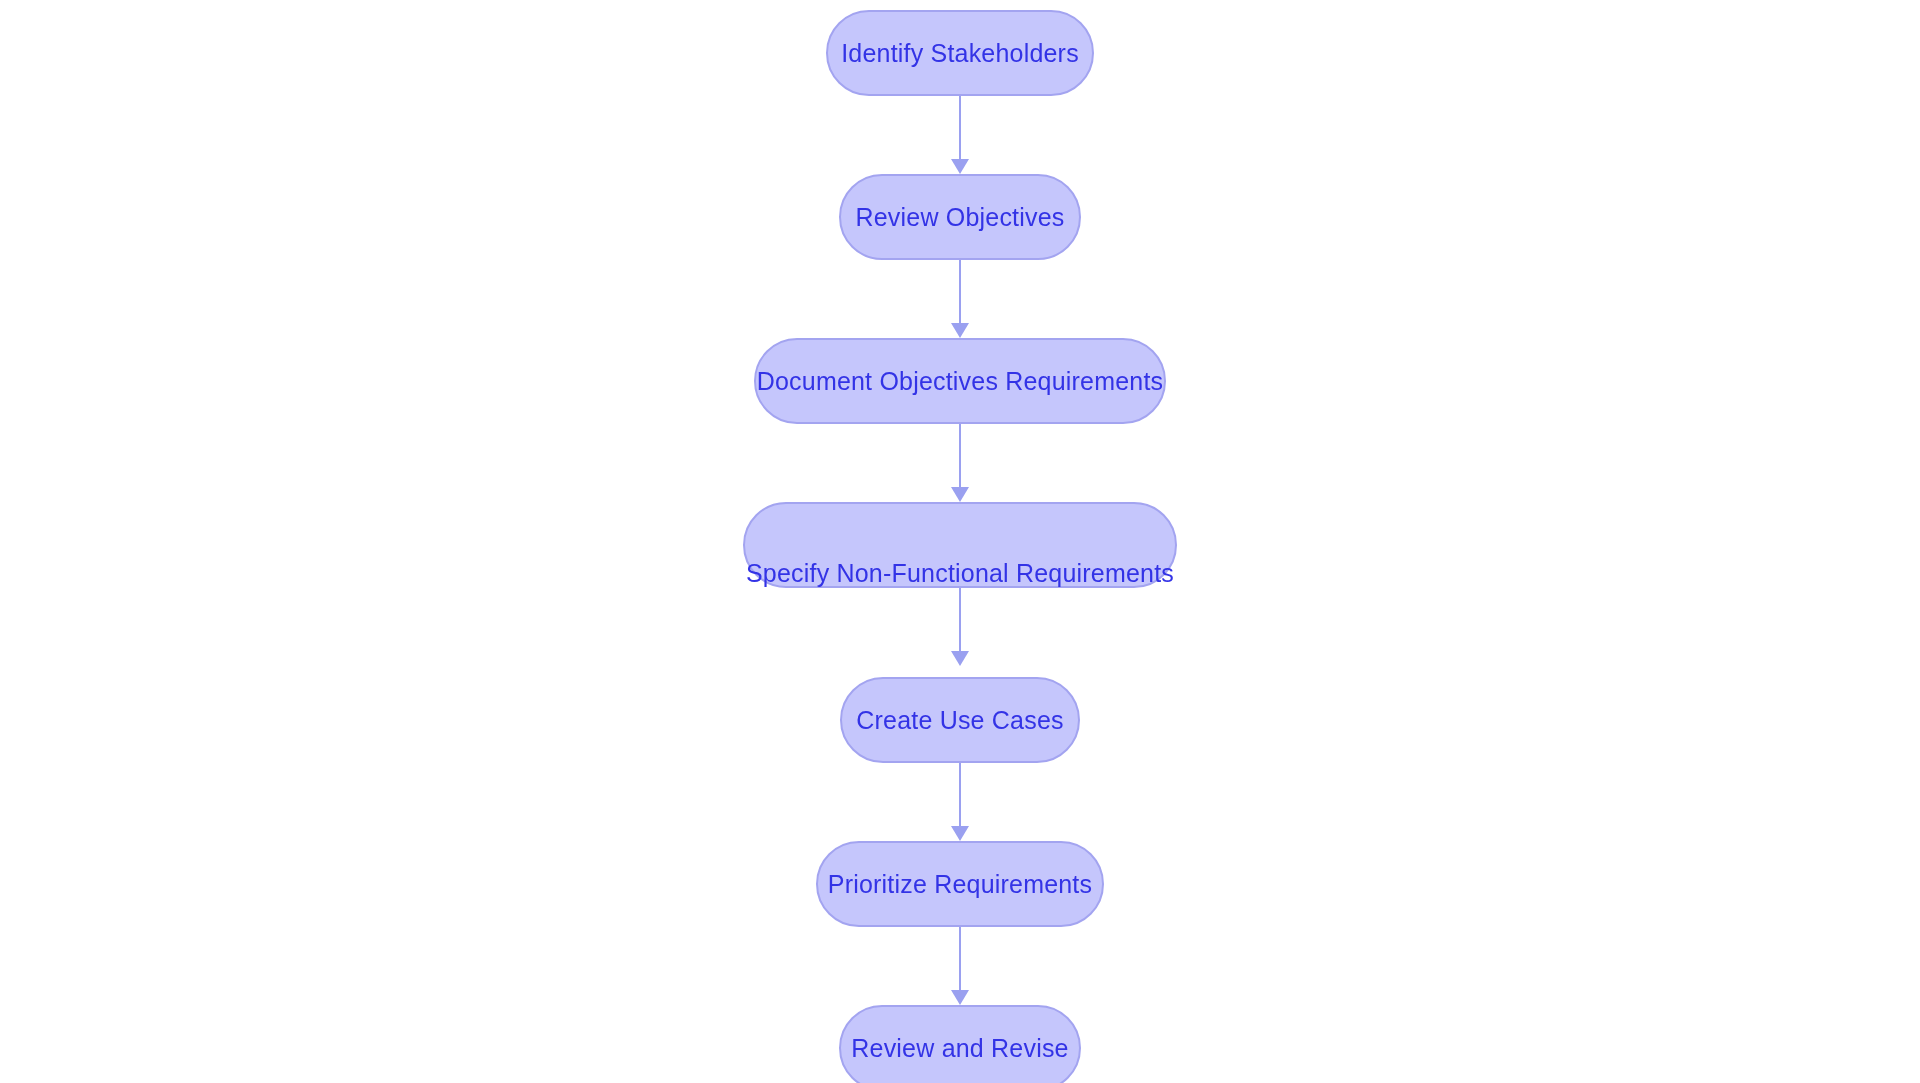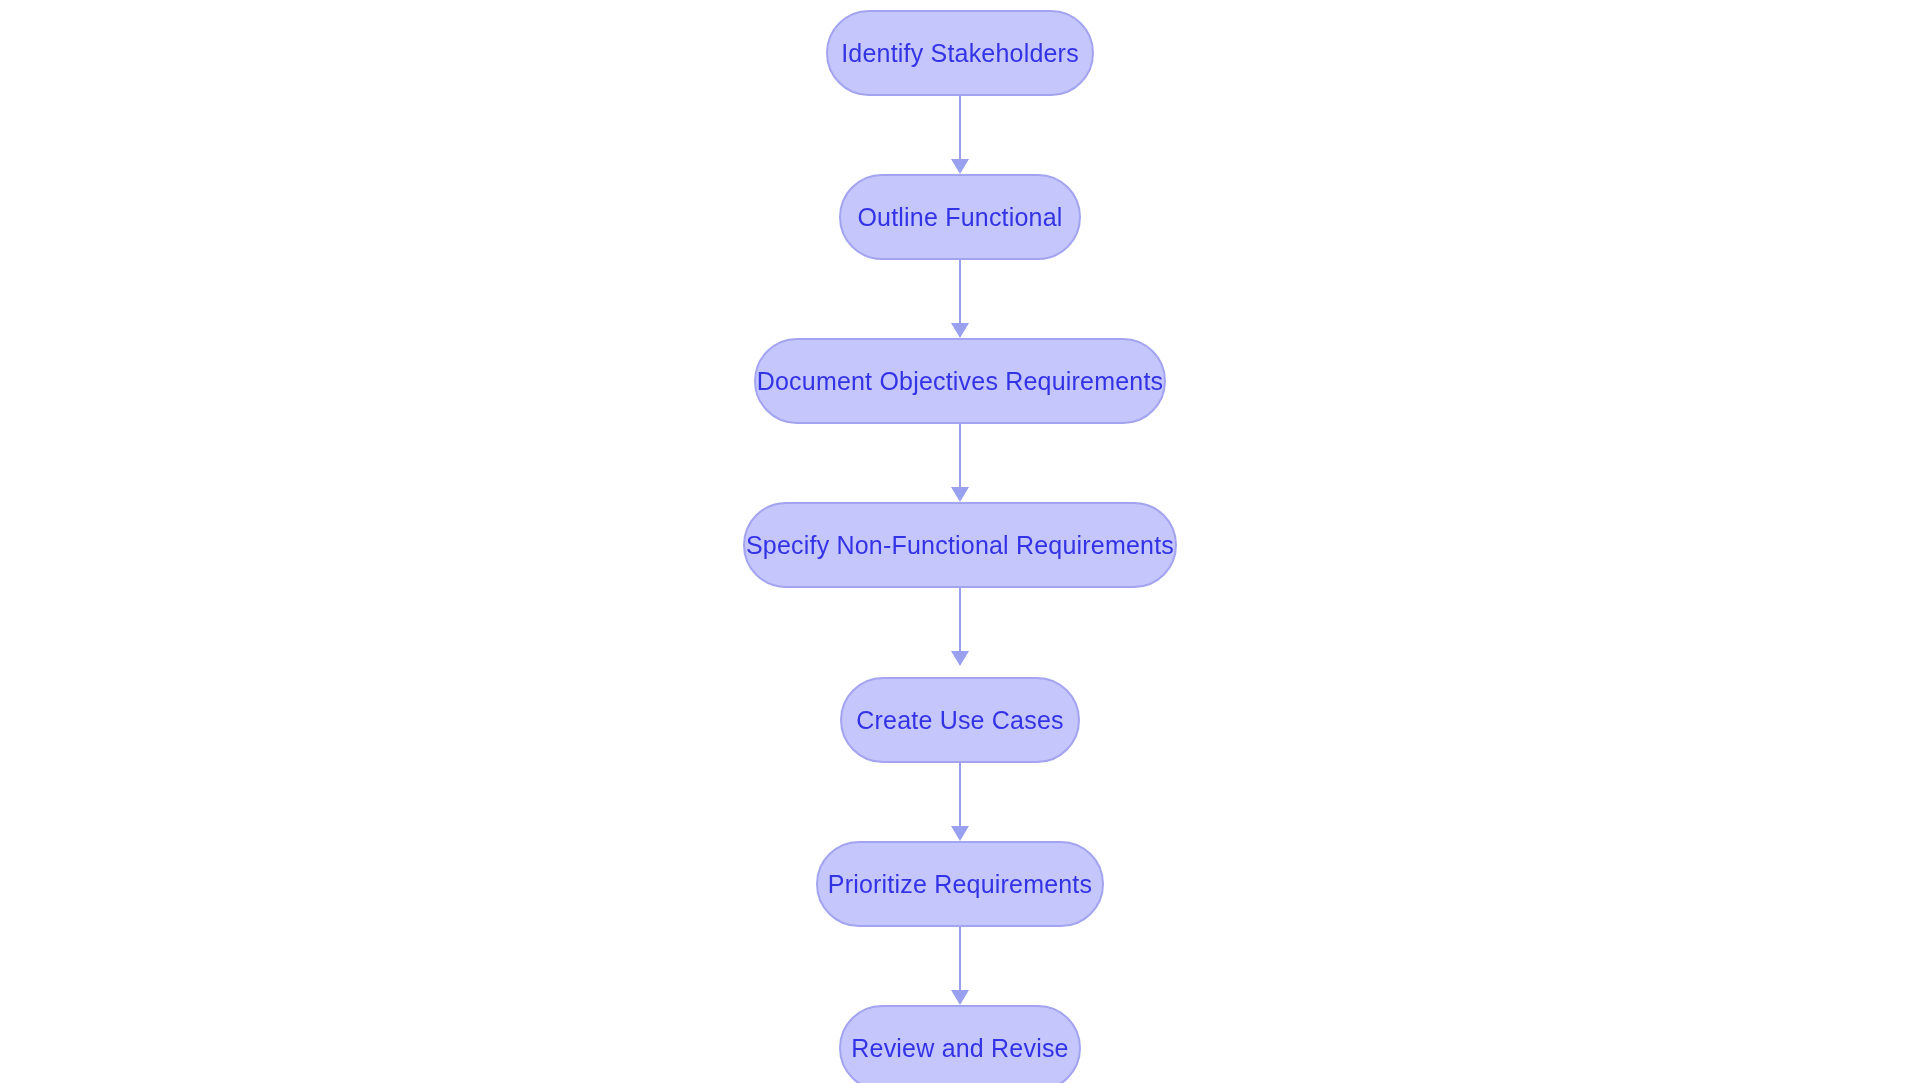--- a/index.html
+++ b/index.html
@@ -98,38 +98,38 @@
     <div class="flow-node" style="width:268px;">
       <span class="flow-node-label">Identify Stakeholders</span>
     </div>
 
     <div class="flow-connector">
       <div class="connector-line"></div>
       <div class="connector-arrowhead"></div>
     </div>
 
     <div class="flow-node" style="width:242px;">
-      <span class="flow-node-label">Outline Functional</span>
+      <span class="flow-node-label">Review Objectives</span>
     </div>
 
     <div class="flow-connector">
       <div class="connector-line"></div>
       <div class="connector-arrowhead"></div>
     </div>
 
     <div class="flow-node" style="width:412px;">
       <span class="flow-node-label">Document Objectives Requirements</span>
     </div>
 
     <div class="flow-connector">
       <div class="connector-line"></div>
       <div class="connector-arrowhead"></div>
     </div>
 
-    <div class="flow-node" style="width:434px;">
+    <div class="flow-node" style="width:434px;align-items:flex-end;">
       <span class="flow-node-label">Specify Non-Functional Requirements</span>
     </div>
 
     <div class="flow-connector">
       <div class="connector-line"></div>
       <div class="connector-arrowhead"></div>
     </div>
 
     <div class="flow-node" style="width:240px;margin-top:11px;">
       <span class="flow-node-label">Create Use Cases</span>

